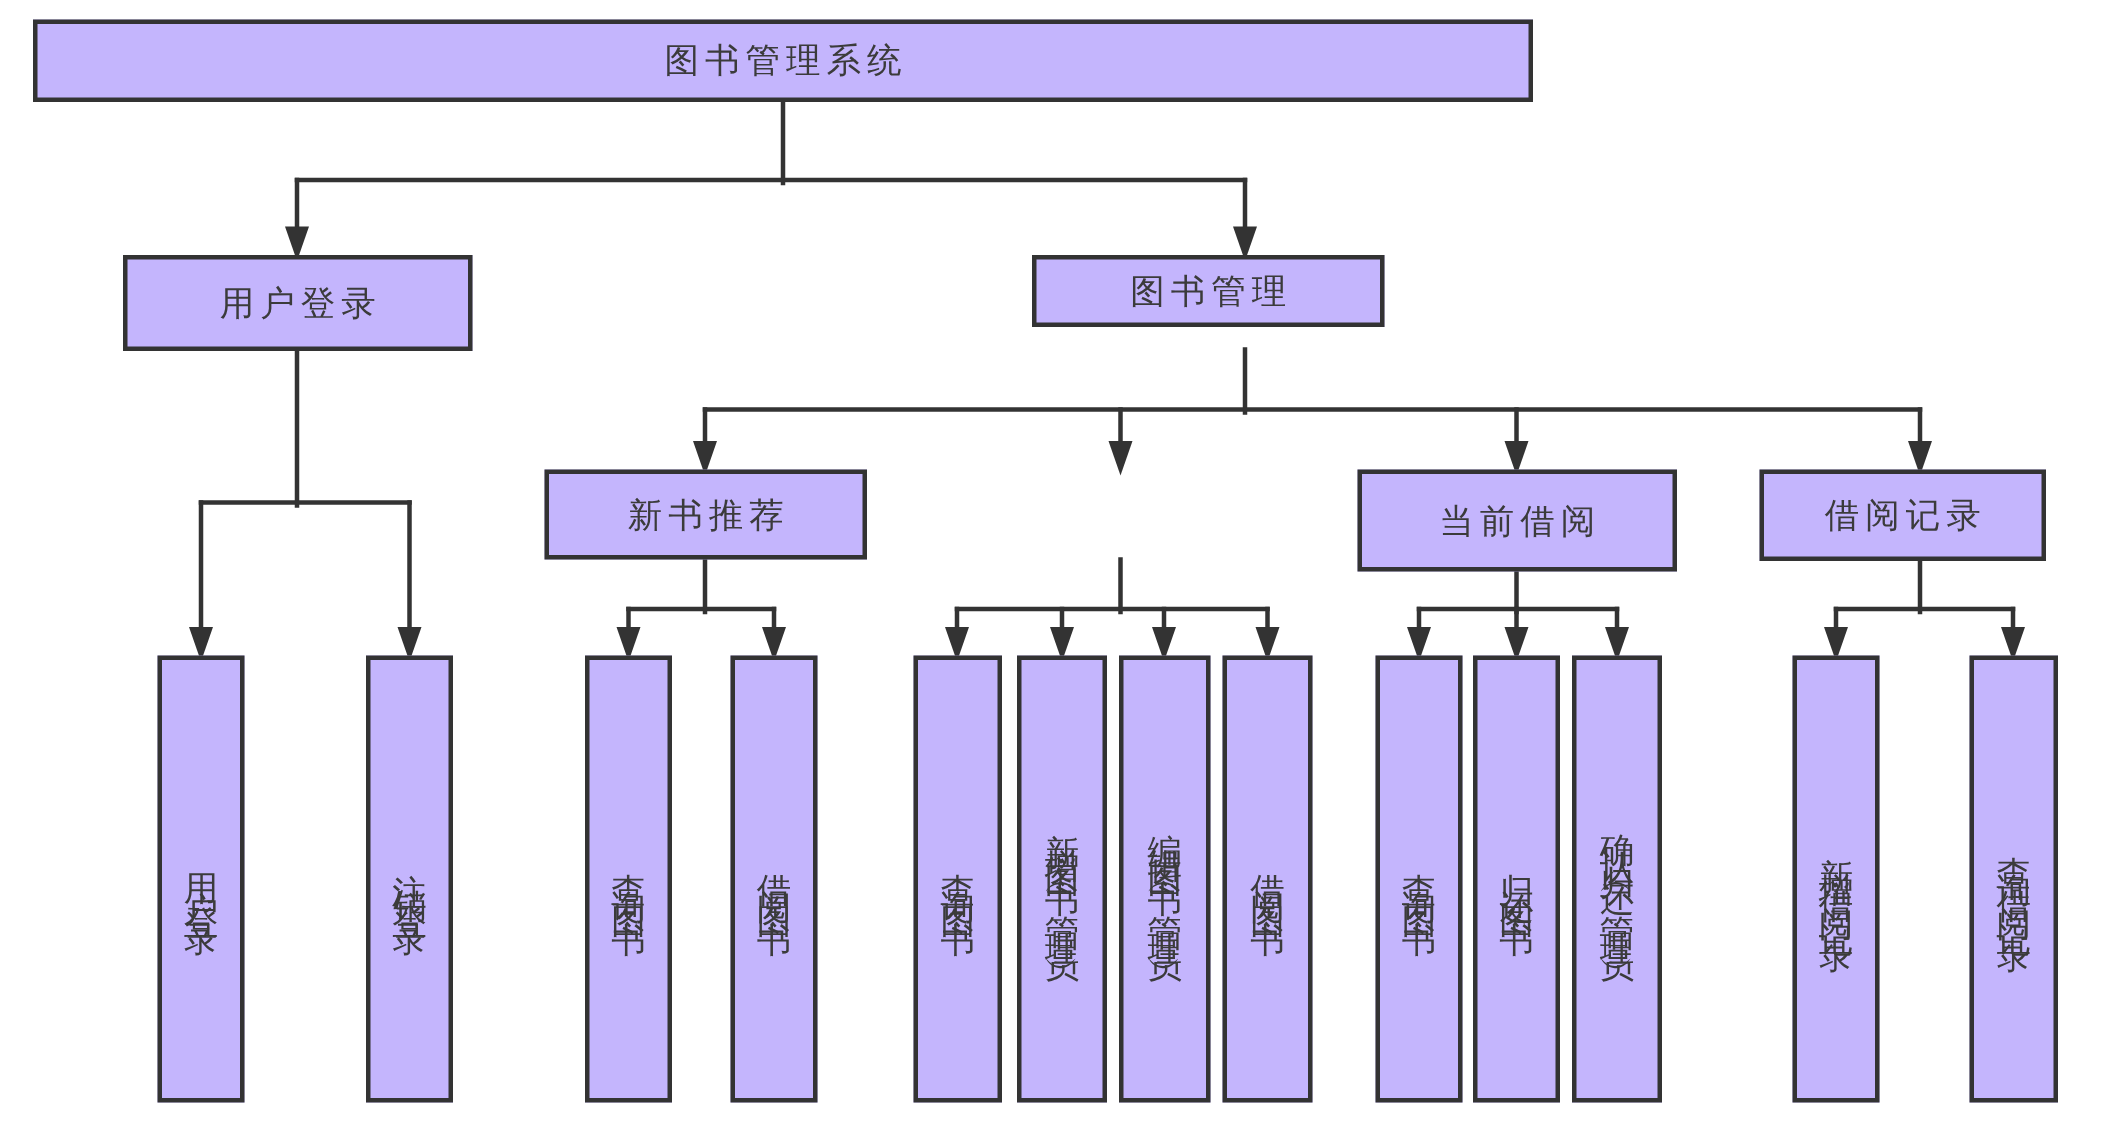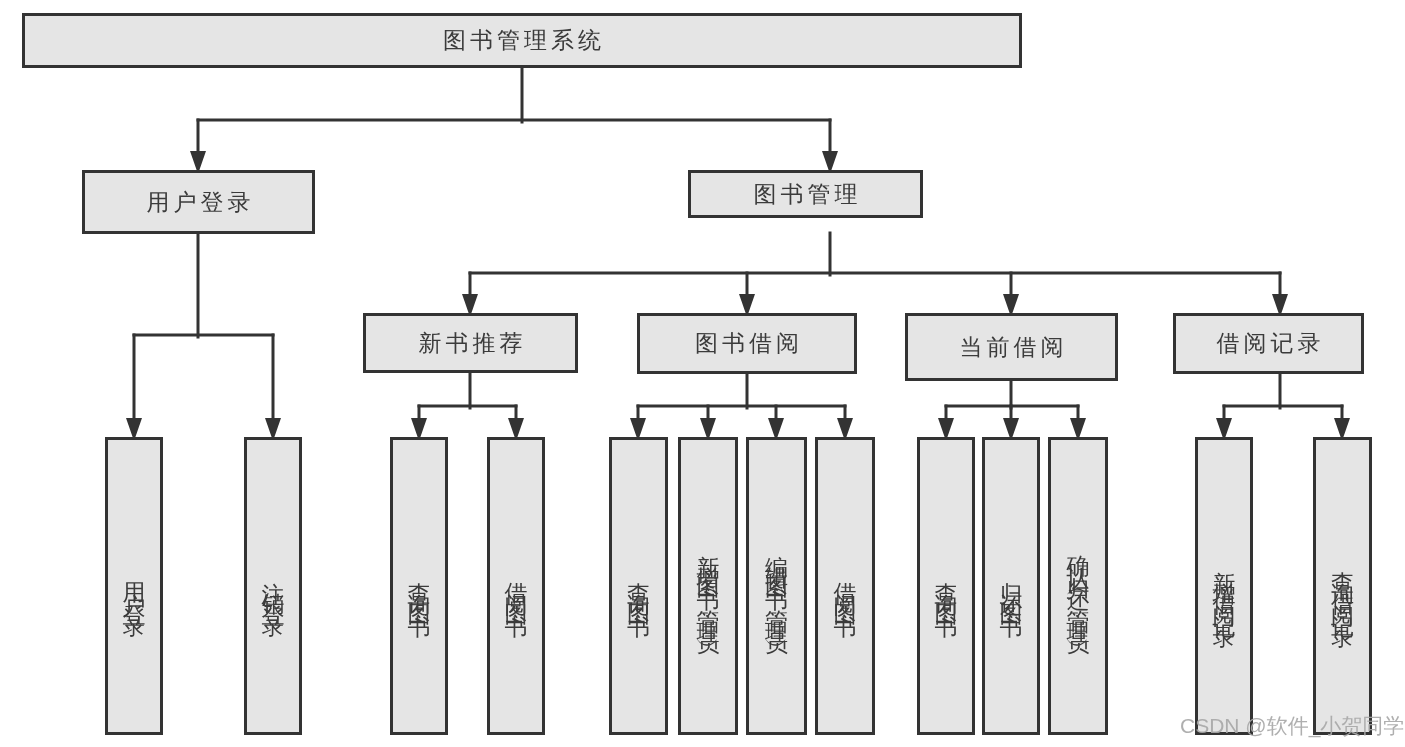--- a/index.html
+++ b/index.html
@@ -8,21 +8,21 @@
     width: 1405px;
     height: 747px;
     background: #ffffff;
     overflow: hidden;
     font-family: "Liberation Sans", "DejaVu Sans", sans-serif;
   }
   #conn { position: absolute; left: 0; top: 0; }
   .box {
     position: absolute;
     border: 3px solid #333333;
-    background: #e5e5e5;
+    background: #c4b5fd;
     box-sizing: border-box;
     display: flex;
     align-items: center;
     justify-content: center;
     color: #3b3b3b;
   }
   .hlabel {
     font-size: 23px;
     letter-spacing: 4px;
     text-indent: 4px;
@@ -138,23 +138,20 @@
   <div class="box n-userlogin">
     <span class="hlabel">用户登录</span>
   </div>
   <div class="box n-bookmgmt">
     <span class="hlabel">图书管理</span>
   </div>
 
   <div class="box s-newbook">
     <span class="hlabel">新书推荐</span>
   </div>
-  <div class="box s-borrow">
-    <span class="hlabel">图书借阅</span>
-  </div>
   <div class="box s-current">
     <span class="hlabel">当前借阅</span>
   </div>
   <div class="box s-records">
     <span class="hlabel">借阅记录</span>
   </div>
 
   <div class="box leaf l-g1a">
     <span class="vlabel">用户登录</span>
   </div>
@@ -192,14 +189,13 @@
     <span class="vlabel">确认归还（管理员）</span>
   </div>
 
   <div class="box leaf l-g5a">
     <span class="vlabel">新增借阅记录</span>
   </div>
   <div class="box leaf l-g5b">
     <span class="vlabel">查询借阅记录</span>
   </div>
 
-  <div id="watermark">CSDN @软件_小贺同学</div>
 </div>
 
 </body></html>

